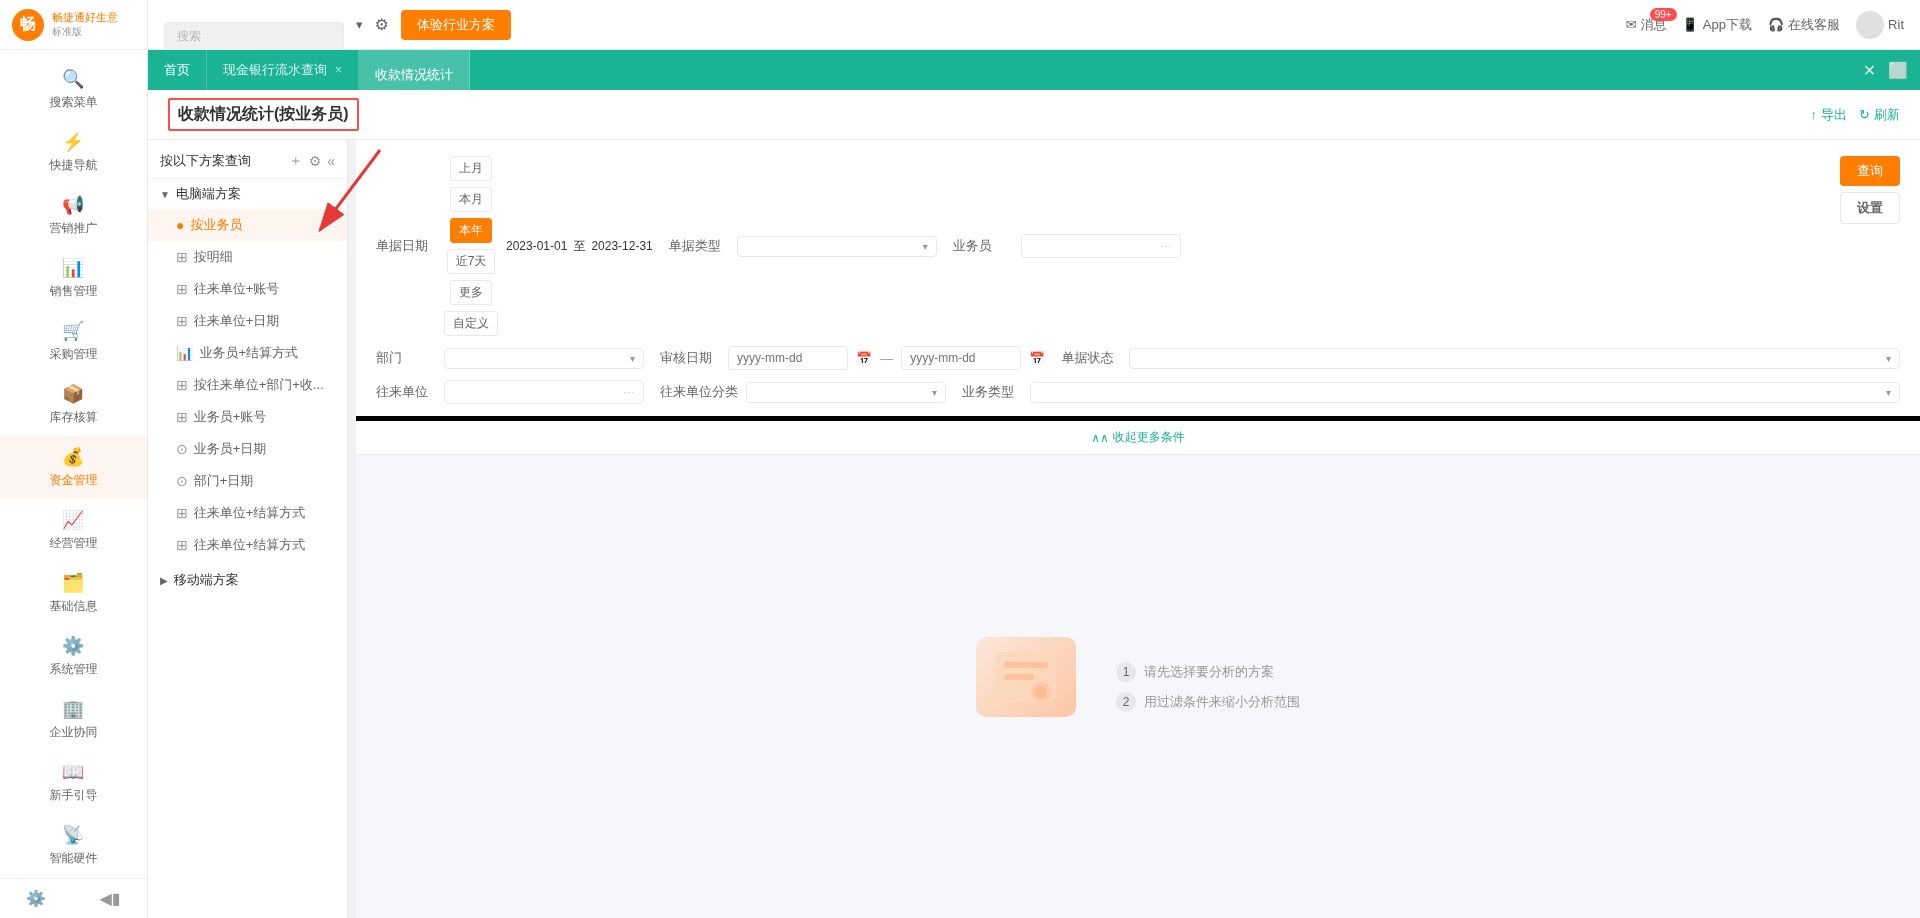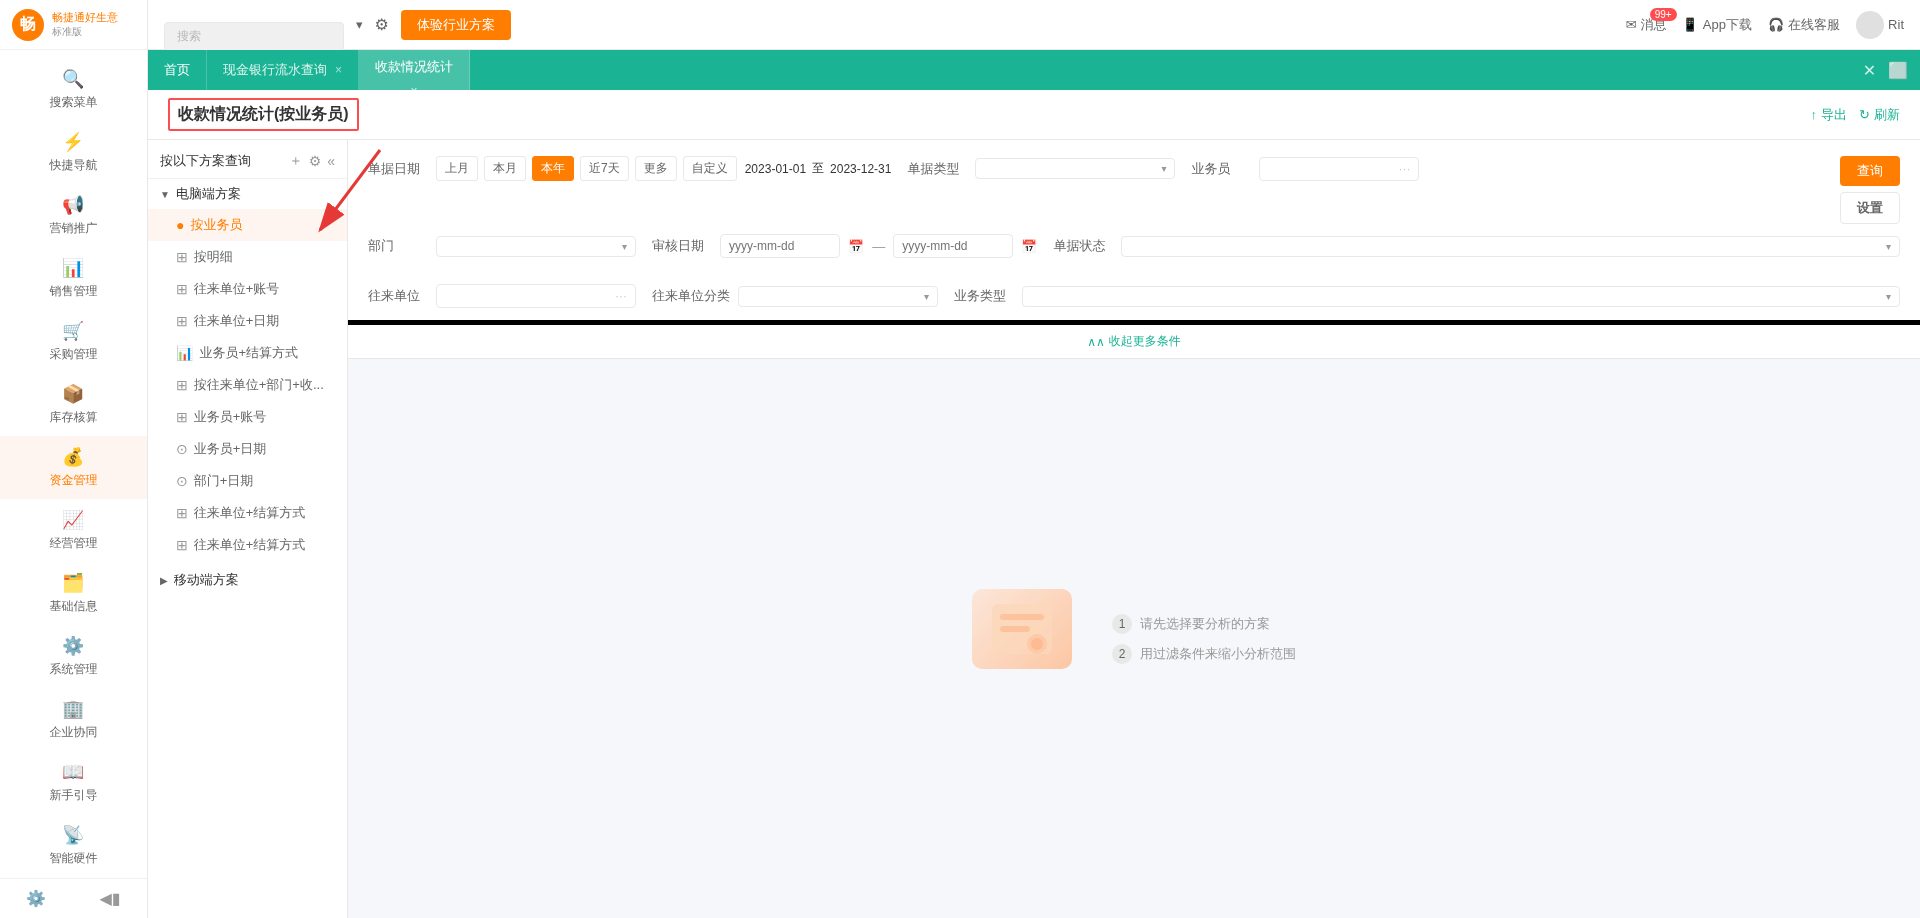--- a/index.html
+++ b/index.html
@@ -35,35 +35,35 @@
     .header-right { display: flex; align-items: center; gap: 16px; color: #666; font-size: 13px; }
     .header-msg { display: flex; align-items: center; gap: 4px; cursor: pointer; position: relative; }
     .msg-badge { background: #ff4d4f; color: white; font-size: 10px; border-radius: 10px; padding: 1px 5px; position: absolute; top: -8px; right: -10px; }
     .header-app { display: flex; align-items: center; gap: 4px; cursor: pointer; }
     .header-service { display: flex; align-items: center; gap: 4px; cursor: pointer; }
     .header-user { display: flex; align-items: center; gap: 4px; cursor: pointer; }
     .user-avatar { width: 28px; height: 28px; background: #e0e0e0; border-radius: 50%; }
 
     
     .tabs { height: 40px; background: #1ab394; display: flex; align-items: stretch; padding: 0 0 0 0; }
-    .tab { display: flex; align-items: center; padding: 8px 16px; color: rgba(255,255,255,0.85); cursor: pointer; font-size: 13px; gap: 8px; border-right: 1px solid rgba(255,255,255,0.2); }
+    .tab { display: flex; align-items: center; padding: 16px 16px; color: rgba(255,255,255,0.85); cursor: pointer; font-size: 13px; gap: 8px; border-right: 1px solid rgba(255,255,255,0.2); }
     .tab.home { color: white; }
     .tab.active { background: rgba(255,255,255,0.2); color: white; font-weight: 500; flex-direction: column; }
     .tab-close { font-size: 12px; opacity: 0.7; }
     .tabs-right { margin-left: auto; display: flex; align-items: center; padding: 0 12px; gap: 12px; }
     .tab-action-btn { color: rgba(255,255,255,0.8); cursor: pointer; font-size: 16px; }
 
     
     .page-header { height: 50px; background: #fff; display: flex; align-items: center; padding: 0 20px; border-bottom: 1px solid #e8e8e8; }
     .page-title { font-size: 16px; font-weight: 600; color: #333; border: 2px solid #ff4d4f; padding: 4px 8px; border-radius: 2px; }
     .page-actions { margin-left: auto; display: flex; gap: 12px; align-items: center; }
     .action-btn { display: flex; align-items: center; gap: 4px; cursor: pointer; color: #1ab394; font-size: 13px; }
 
     
-    .content { flex: 1; display: flex; overflow: hidden; }
+    .content { flex: 1; display: flex; overflow: hidden; gap: 8px; }
 
     
     .left-panel { width: 200px; background: #fff; border-right: 1px solid #e8e8e8; overflow-y: auto; flex-shrink: 0; }
     .left-panel-header { display: flex; align-items: center; justify-content: space-between; padding: 12px 12px 8px; color: #666; font-size: 13px; border-bottom: 1px solid #f0f0f0; }
     .left-panel-header-text { font-size: 13px; color: #333; }
     .left-panel-actions { display: flex; gap: 6px; align-items: center; }
     .lp-action { cursor: pointer; color: #999; font-size: 14px; }
 
     .scheme-group { margin-bottom: 4px; }
     .scheme-group-header { display: flex; align-items: center; padding: 6px 12px; cursor: pointer; color: #333; font-size: 13px; }
@@ -72,21 +72,21 @@
     .scheme-item.active { color: #ff7d00; background: #fff5f0; }
     .scheme-item-icon { font-size: 14px; color: #ff7d00; }
     .scheme-item-icon.gray { color: #999; }
 
     
     .right-panel { flex: 1; display: flex; flex-direction: column; overflow: hidden; }
 
     
     .filter-area { background: #fff; padding: 16px 20px 8px; border-bottom: 5px solid #000000; }
     .filter-label { font-size: 13px; color: #666; white-space: nowrap; min-width: 60px; }
-    .filter-date-group { display: flex; align-items: center; gap: 6px; }
+    .filter-date-group { display: flex; align-items: center; gap: 6px; flex-direction: column; }
     .date-btn { padding: 3px 8px; font-size: 12px; border: 1px solid #e8e8e8; border-radius: 3px; cursor: pointer; color: #666; background: white; }
     .date-btn.active { background: #ff7d00; color: white; border-color: #ff7d00; }
     .date-range { display: flex; align-items: center; gap: 6px; font-size: 12px; color: #333; }
     .filter-select { display: flex; align-items: center; border: 1px solid #e8e8e8; border-radius: 4px; padding: 4px 8px; min-width: 180px; cursor: pointer; background: white; }
     .filter-select-text { flex: 1; font-size: 12px; color: #999; }
     .filter-select-arrow { color: #999; font-size: 10px; }
     .filter-input { border: 1px solid #e8e8e8; border-radius: 4px; padding: 4px 8px; font-size: 12px; color: #333; min-width: 120px; }
     .filter-dash { color: #999; }
     .filter-date-icon { color: #999; cursor: pointer; font-size: 13px; }
 
@@ -357,21 +357,21 @@
                 </div>
               </div>
             </div>
 
             <div class="query-buttons" style="margin-left:16px;">
               <button class="query-btn">查询</button>
               <button class="set-btn">设置</button>
             </div>
           </div>
 
-          <div style="display:flex; align-items:center; gap:16px; margin-bottom:26px;">
+          <div style="display:flex; align-items:center; gap:16px; margin-bottom:10px;">
             <div style="display:flex; align-items:center; gap:8px;">
               <span class="filter-label">部门</span>
               <div class="filter-select" style="min-width:200px;">
                 <span class="filter-select-text"></span>
                 <span class="filter-select-arrow">▾</span>
               </div>
             </div>
             <div style="display:flex; align-items:center; gap:8px;">
               <span class="filter-label">审核日期</span>
               <input type="text" class="filter-input" style="width: 120px;" placeholder="yyyy-mm-dd">

